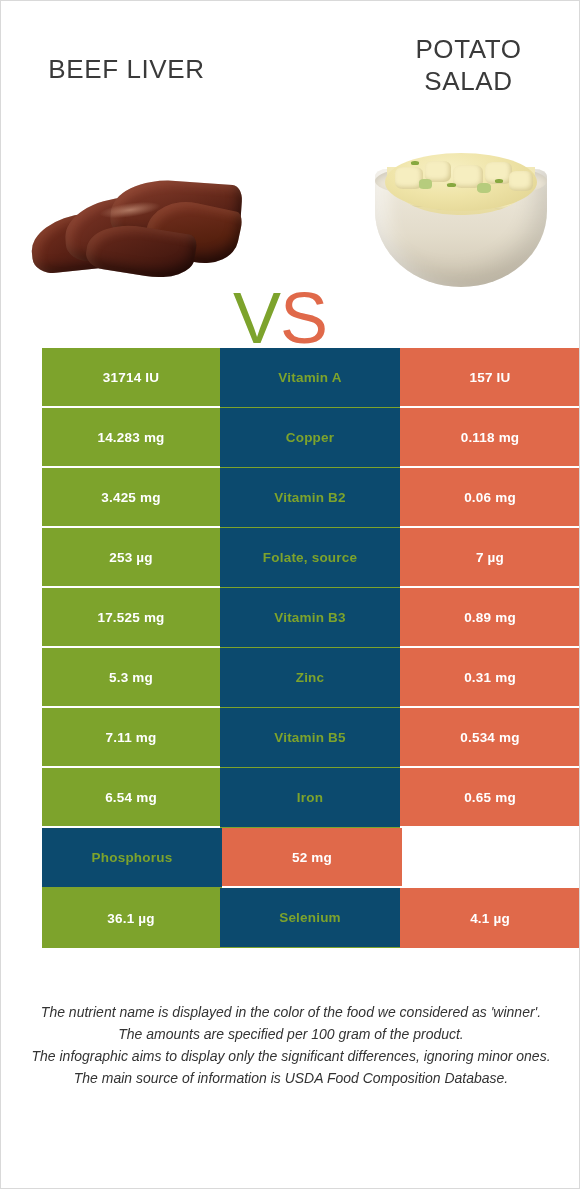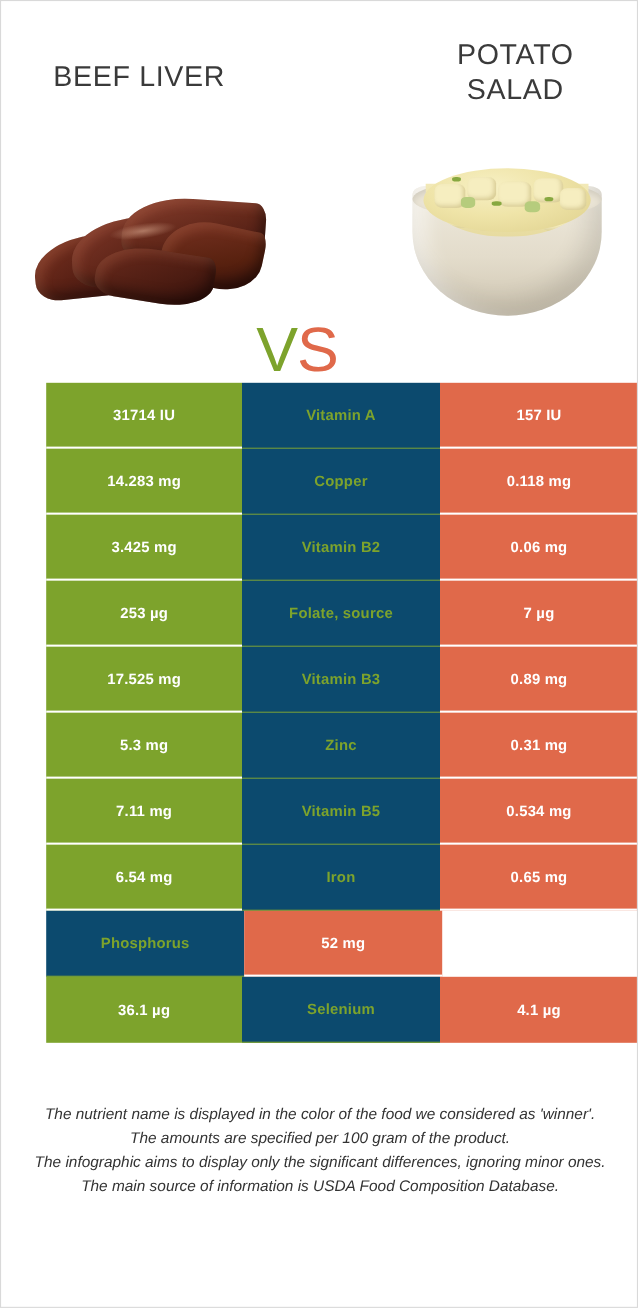--- a/index.html
+++ b/index.html
@@ -95,21 +95,21 @@
     transform: rotate(-8deg);
     border-radius: 50%;
   }
 
   
   .vs {
     position: absolute;
     left: 232px;
     top: 172px;
     width: 120px;
-    font-size: 57px;
+    font-size: 72px;
     font-weight: 400;
     line-height: 74px;
     letter-spacing: -1px;
     font-family: "Liberation Sans", sans-serif;
   }
   .vs .v { color: #7da32c; }
   .vs .s { color: #e0694a; }
 
   
   .salad-wrap {

